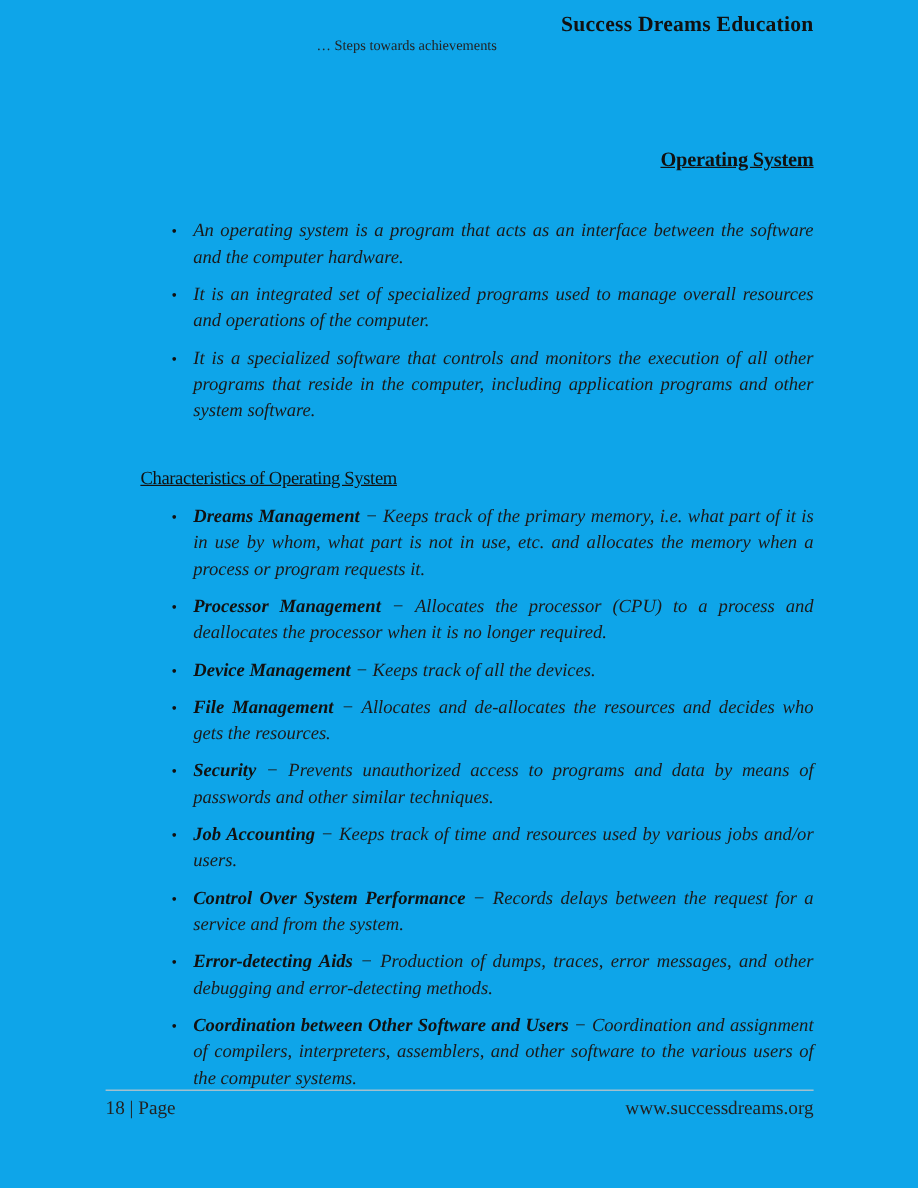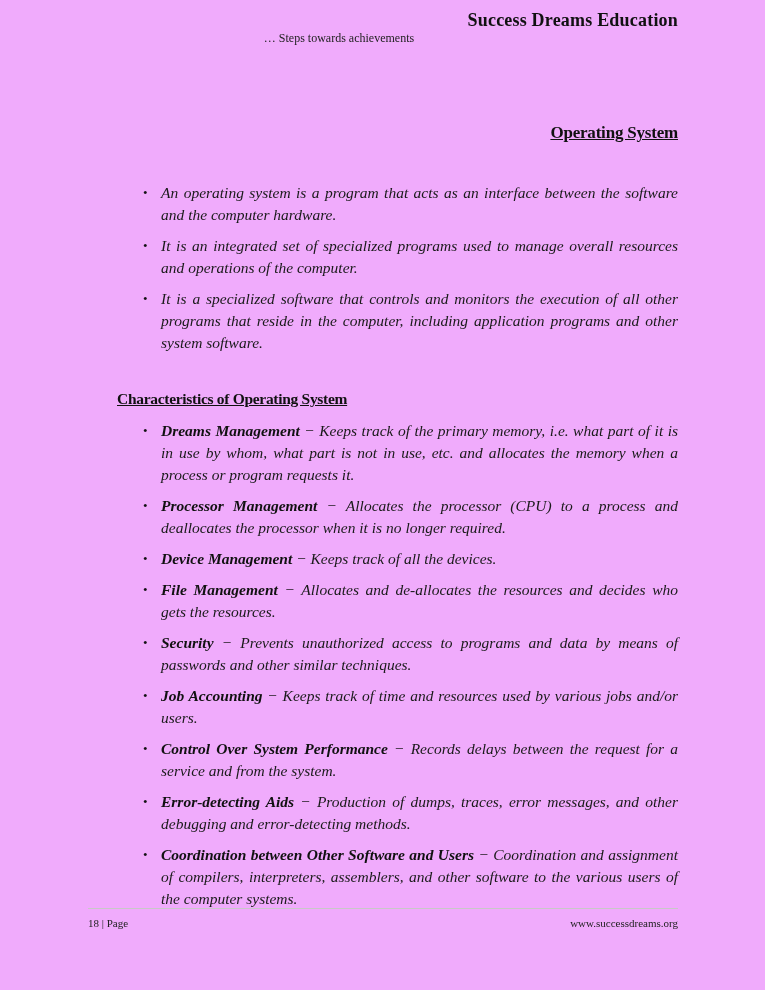--- a/index.html
+++ b/index.html
@@ -4,21 +4,21 @@
 <style>
   html, body {
     margin: 0;
     padding: 0;
     background: #ffffff;
   }
   .page {
     position: relative;
     width: 765px;
     height: 990px;
-    background: #f0abfc;
+    background: #0ea5e9;
     font-family: "Liberation Serif", "DejaVu Serif", serif;
     color: #1a1a1a;
     overflow: hidden;
     box-sizing: border-box;
   }
   .header {
     padding: 10px 87px 0 0;
     text-align: right;
   }
   .brand {
@@ -43,21 +43,21 @@
     font-weight: bold;
     text-decoration: underline;
     letter-spacing: -0.2px;
     line-height: 22px;
     color: #111111;
     text-align: right;
   }
   .section-heading {
     margin: 34px 0 0 29px;
     font-size: 15.5px;
-    font-weight: bold;
+    font-weight: normal;
     text-decoration: underline;
     letter-spacing: -0.3px;
     line-height: 22px;
     color: #111111;
   }
   .list {
     margin: 38px 0 0 55px;
   }
   .list.tight {
     margin-top: 10px;
@@ -86,21 +86,21 @@
   }
   .footer {
     position: absolute;
     left: 88px;
     right: 87px;
     top: 908px;
     border-top: 1px solid #c8c8c8;
     padding-top: 6px;
     display: flex;
     justify-content: space-between;
-    font-size: 11px;
+    font-size: 16px;
     line-height: 17px;
     color: #222222;
   }
 </style>
 </head>
 <body>
 
 <div class="page">
 
   <div class="header">

